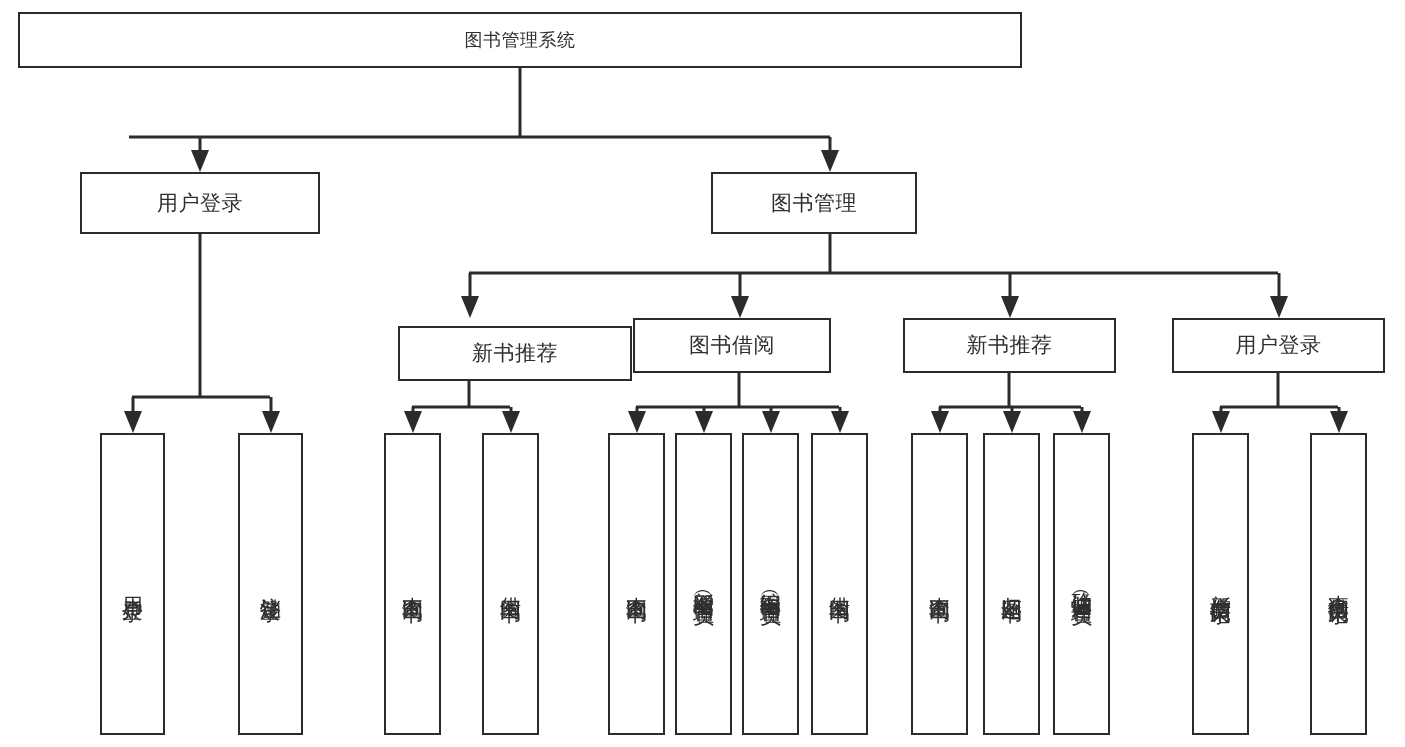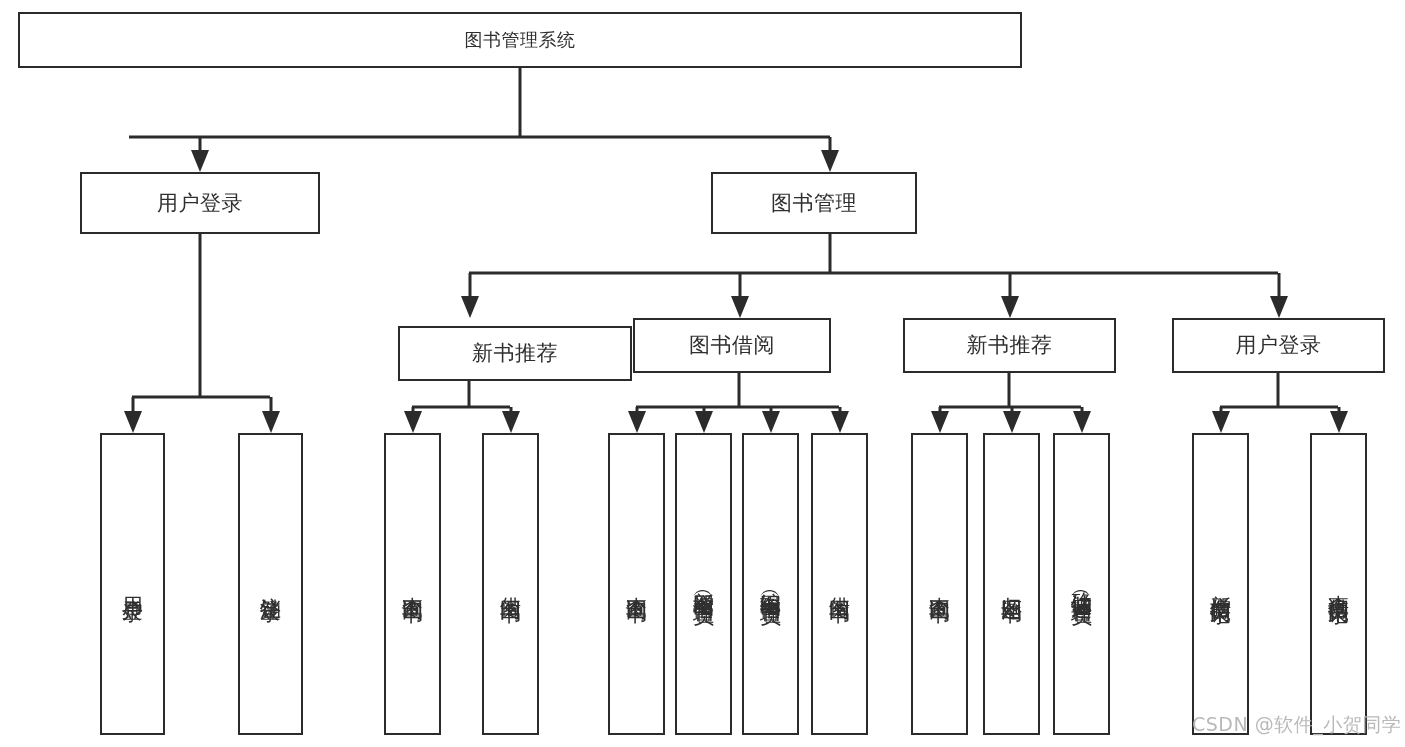--- a/index.html
+++ b/index.html
@@ -176,14 +176,13 @@
       <div class="node vert" style="left: 1053px; top: 433px; width: 57px; height: 302px; border-color: rgb(43, 43, 43); color: rgb(47, 47, 47);">
         <span class="vtext">确认归还（管理员）</span>
       </div>
       <div class="node vert" style="left: 1192px; top: 433px; width: 57px; height: 302px; border-color: rgb(43, 43, 43); color: rgb(47, 47, 47);">
         <span class="vtext">新增借阅记录</span>
       </div>
       <div class="node vert" style="left: 1310px; top: 433px; width: 57px; height: 302px; border-color: rgb(43, 43, 43); color: rgb(47, 47, 47);">
         <span class="vtext">查询借阅记录</span>
       </div>
     </div>
-  <div class="watermark" style="left: 1192px; top: 712px; color: rgb(185, 185, 185);">CSDN @软件_小贺同学</div>
 </div>
 
 </body></html>

